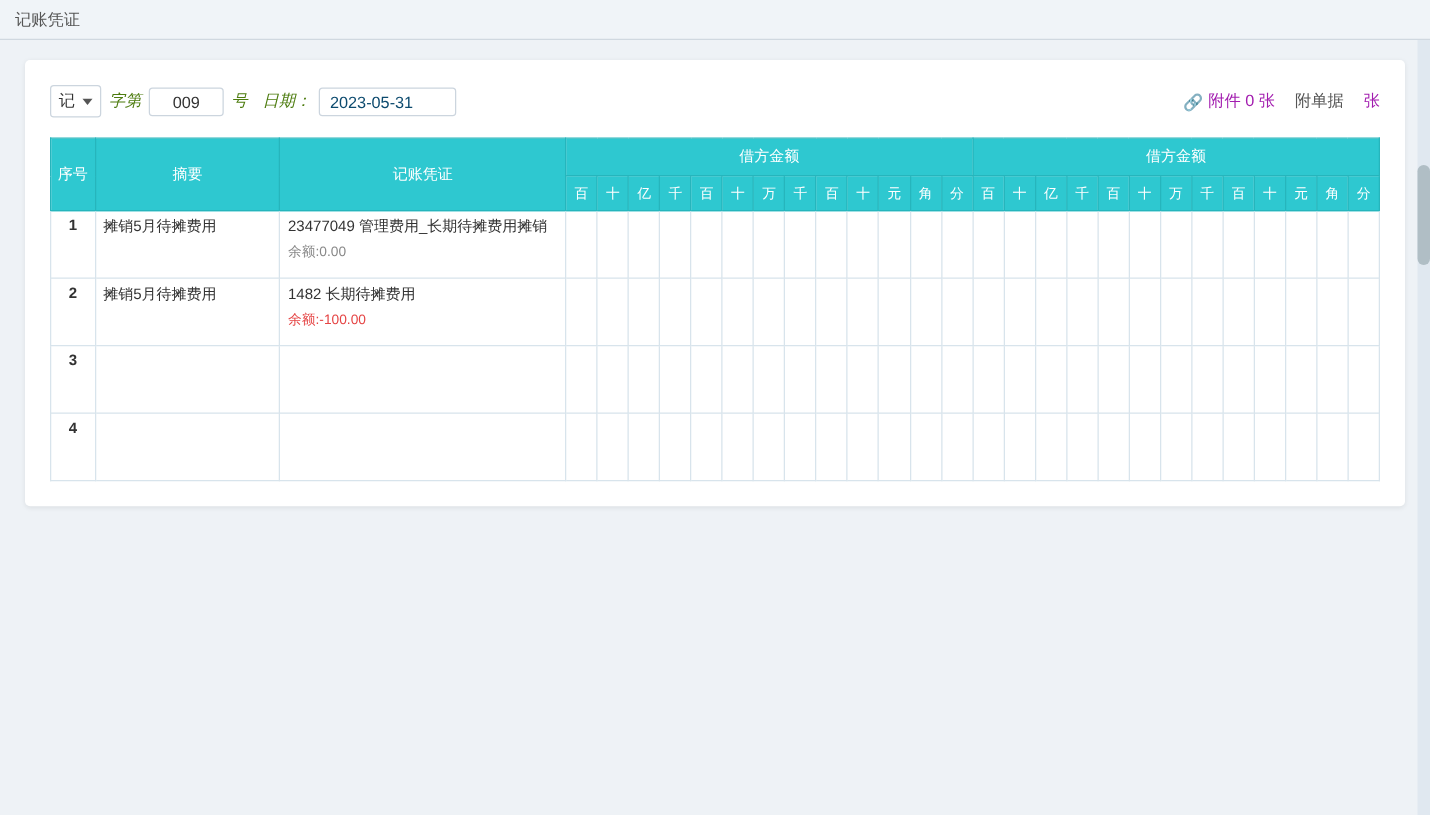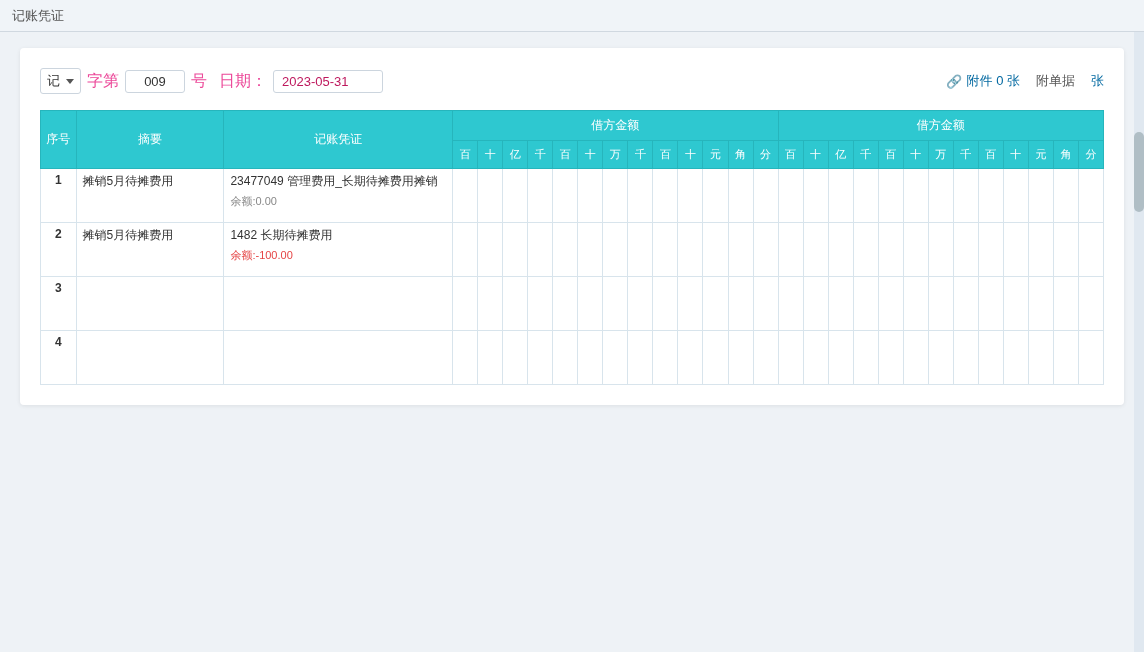--- a/index.html
+++ b/index.html
@@ -59,22 +59,23 @@
       align-items: center;
       gap: 12px;
       margin-bottom: 16px;
     }
     .form-field {
       display: flex;
       align-items: center;
       gap: 6px;
     }
     .field-label {
-      color: #ec4899;
-      font-size: 16px;
+      color: #4d7c0f;
+      font-size: 13px;
+      font-style: italic;
     }
     .field-select {
       border: 1px solid #ccd5de;
       border-radius: 3px;
       padding: 3px 6px;
       font-size: 13px;
       color: #333;
       background: #fff;
       cursor: pointer;
       display: flex;
@@ -89,21 +90,21 @@
       color: #333;
       background: #fff;
       width: 60px;
       text-align: center;
     }
     .field-input-date {
       border: 1px solid #ccd5de;
       border-radius: 3px;
       padding: 3px 8px;
       font-size: 13px;
-      color: #be185d;
+      color: #0c4a6e;
       background: #fff;
       width: 110px;
     }
     .right-actions {
       margin-left: auto;
       display: flex;
       align-items: center;
       gap: 16px;
       color: #888;
       font-size: 13px;
@@ -113,21 +114,21 @@
       align-items: center;
       gap: 4px;
       color: #aaa;
       cursor: pointer;
     }
     .attach-single {
       color: #555;
       cursor: pointer;
     }
     .attach-count {
-      color: #0369a1;
+      color: #a21caf;
     }
 
     
     .voucher-table {
       width: 100%;
       border-collapse: collapse;
       font-size: 12px;
     }
     .voucher-table th {
       background: #2ec8d0;

